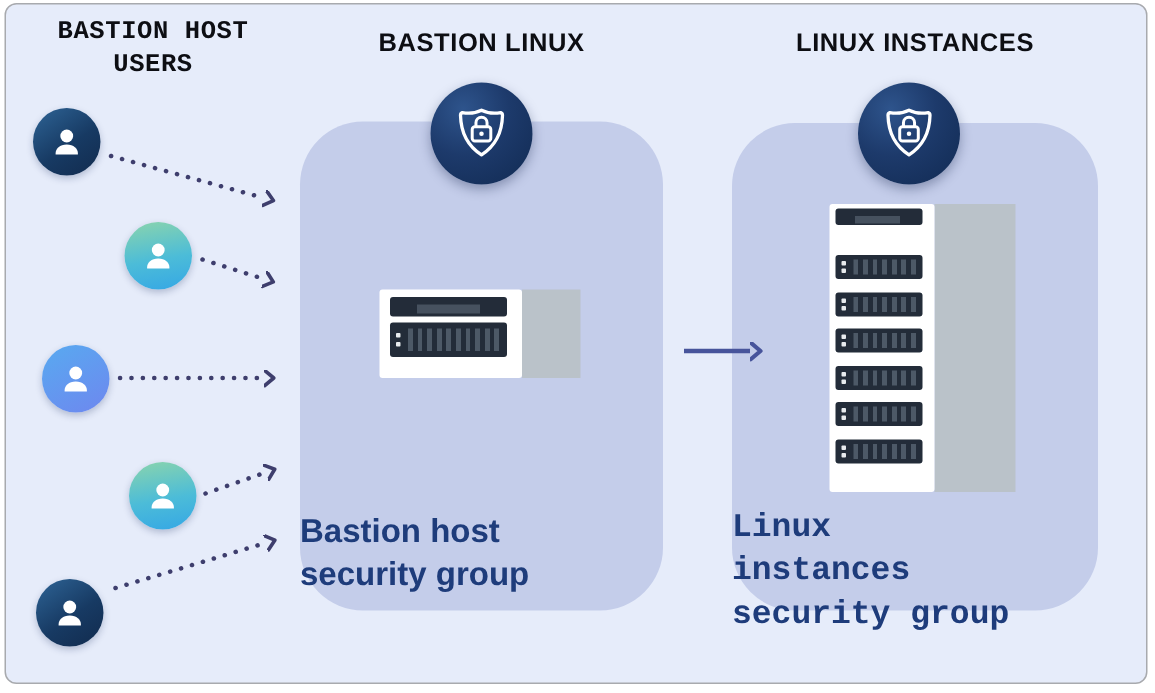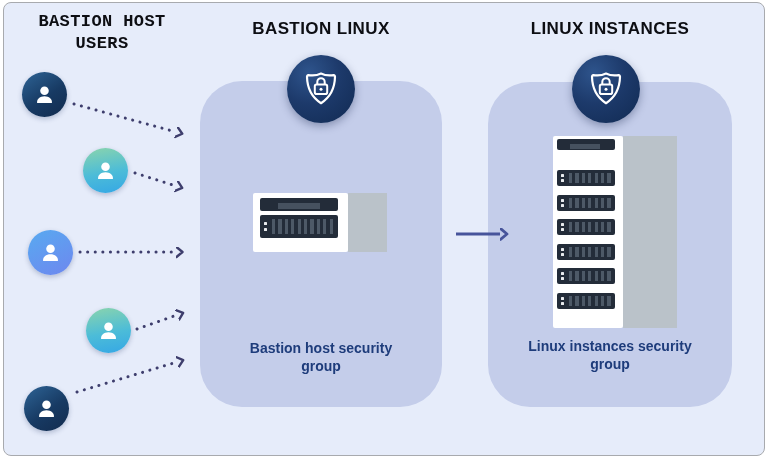--- a/index.html
+++ b/index.html
@@ -49,22 +49,22 @@
     position:absolute;background:#232c39;border-radius:2px;
     display:flex;align-items:center;box-sizing:border-box;padding:0 4px;gap:3px;
   }
   .srv-bar .dots{display:flex;flex-direction:column;gap:2.5px;margin-right:2px;}
   .srv-bar .dots i{width:2.8px;height:2.8px;background:#e8ebee;border-radius:.6px;display:block;}
   .srv-bar .stripes{flex:1;background:repeating-linear-gradient(90deg,#4d5967 0 3.2px,transparent 3.2px 6.4px);}
   .srv-display{position:absolute;background:#232c39;border-radius:2px;}
   .srv-display .inner{position:absolute;background:#46515f;}
   
   .group-label{
-    position:absolute;text-align:center;
-    font-weight:800;font-size:14px;line-height:1.32;color:#1e3c7b;
+    position:absolute;
+    font-weight:800;font-size:22px;line-height:1.32;color:#1e3c7b;
   }
   .group-label .inner{display:inline-block;}
   
   svg.overlay{position:absolute;left:0;top:0;pointer-events:none;}
 </style>
 </head>
 <body>
 
 <div class="frame"></div>
 
@@ -211,15 +211,15 @@
           <i></i>
         </span>
         <span class="stripes" style="height:10px;"></span>
       </div>
     </div>
 </div>
 
 <div class="group-label" style="left:200px;top:339px;width:242px;">
   <span class="inner" style="width:175px;">Bastion host security group</span>
 </div>
-<div class="group-label" style="left:488px;top:337px;width:244px;">
+<div class="group-label" style="left:488px;top:337px;width:244px;font-family:Liberation Mono, monospace;">
   <span class="inner" style="width:190px;">Linux instances security group</span>
 </div>
 
 </body></html>

